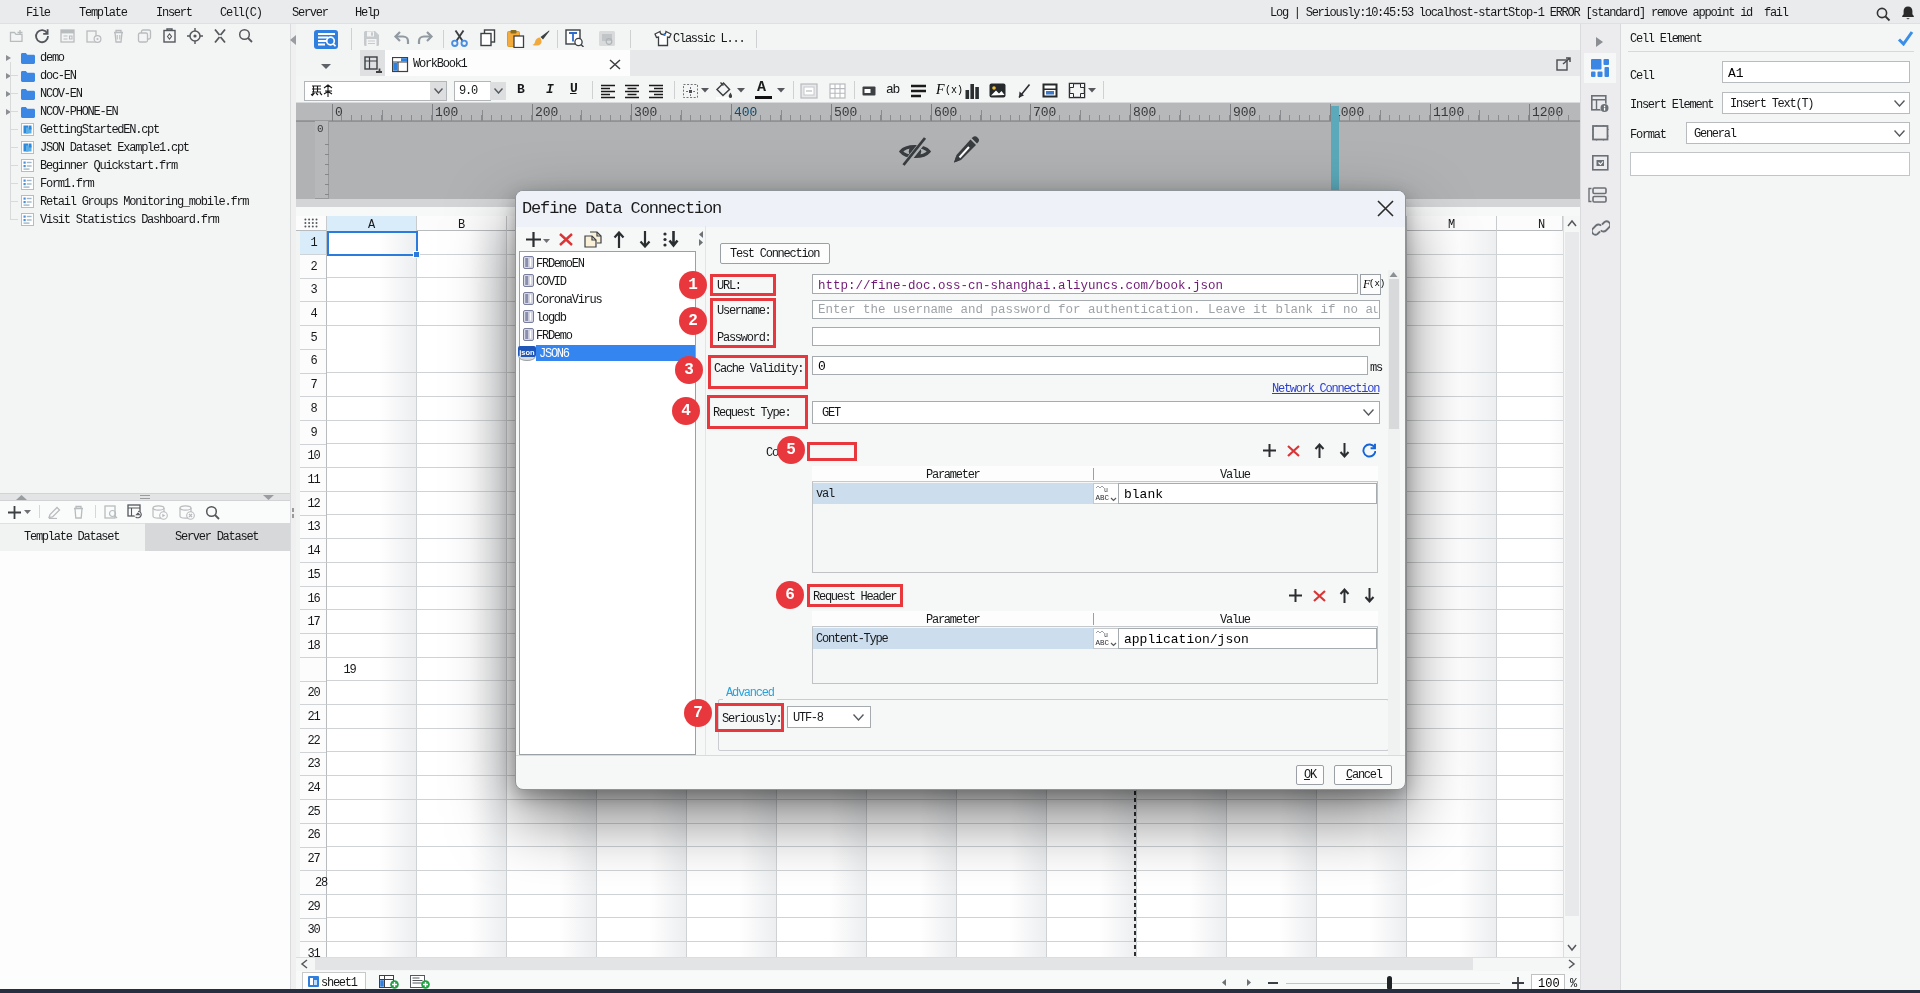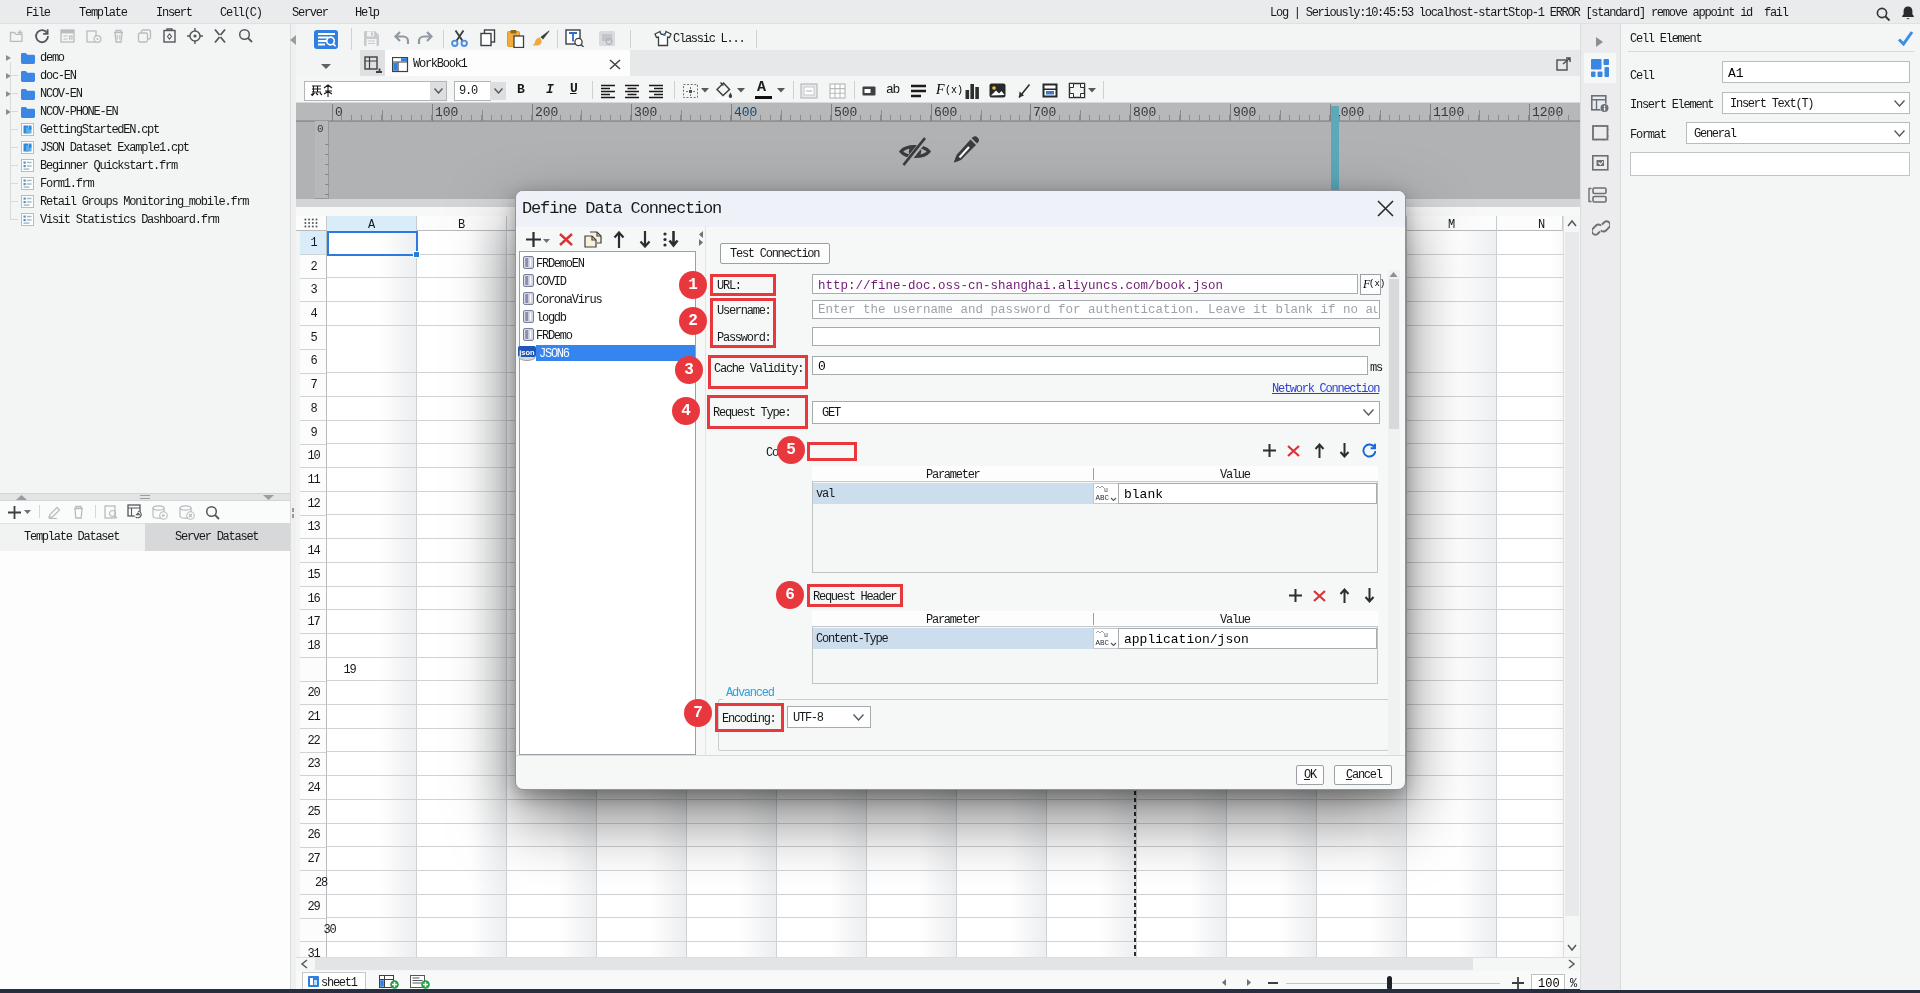--- a/index.html
+++ b/index.html
@@ -628,21 +628,21 @@
   </div>
 <div class="ab" style="left:300px;top:871px;width:27px;height:24px;border-bottom:1px solid #d0d3d5;border-right:1px solid #b9bcbf"></div>
 <div class="ab " style="left:300px;top:876px;">
     <div class="m" style="width:27px;text-align:right">28</div>
   </div>
 <div class="ab" style="left:300px;top:895px;width:27px;height:24px;border-bottom:1px solid #d0d3d5;border-right:1px solid #b9bcbf"></div>
 <div class="ab " style="left:300px;top:900px;">
     <div class="m" style="width:27px;text-align:center">29</div>
   </div>
 <div class="ab" style="left:300px;top:918px;width:27px;height:24px;border-bottom:1px solid #d0d3d5;border-right:1px solid #b9bcbf"></div>
-<div class="ab " style="left:300px;top:923px;margin-left:16px;">
+<div class="ab " style="left:300px;top:923px;">
     <div class="m" style="width:27px;text-align:center">30</div>
   </div>
 <div class="ab" style="left:300px;top:942px;width:27px;height:24px;border-bottom:1px solid #d0d3d5;border-right:1px solid #b9bcbf"></div>
 <div class="ab " style="left:300px;top:947px;">
     <div class="m" style="width:27px;text-align:center">31</div>
   </div>
 <div class="ab" style="left:296px;top:231px;width:4px;height:726px;background:#f2f3f3"></div>
 <div class="ab" style="left:1134px;top:231px;width:2px;height:726px;background-image:repeating-linear-gradient(180deg,#2c2e30 0px,#2c2e30 4px,transparent 4px,transparent 7px)"></div>
 <div class="ab" style="left:327px;top:231px;width:91px;height:25px;border:2px solid #2b7bdd"></div>
 <div class="ab" style="left:413px;top:251px;width:7px;height:7px;background:#2b7bdd;border:1px solid #fff"></div>
@@ -920,21 +920,21 @@
 <svg class="ab" style="left:1095px;top:630px;" width="22" height="17" viewBox="0 0 22 17">
     <path d="M1 3l2-2 2 2 2-2 2 2" fill="none" stroke="#9aa0a5" stroke-width="1"></path>
     <text x="0.5" y="14.5" font-family="Liberation Mono" font-size="7.5" fill="#2b2e31">ABC</text>
     <text x="9" y="6.5" font-family="Liberation Mono" font-size="6.5" fill="#2b2e31">u</text>
     <path d="M16 13l2.5 2.5L21 13" fill="none" stroke="#55595d" stroke-width="1.2"></path>
   </svg>
 <div class="ab" style="left:1118px;top:628px;width:259px;height:21px;background:#fff;border:1px solid #a6abb0"></div>
 <div class="ab s" style="left:1124px;top:632px;font-size:13px">application/json</div>
 <div class="ab" style="left:718px;top:699px;width:671px;height:52px;border:1px solid #c9ccd0;border-radius:2px"></div>
 <div class="ab m" style="left:723px;top:686px;color:#29a3dd;background:#f6f7f7;padding:0 3px">Advanced</div>
-<div class="ab m" style="left:722px;top:712px;">Encoding:</div>
+<div class="ab m" style="left:722px;top:712px;">Seriously:</div>
 <div class="ab" style="left:787px;top:706px;width:84px;height:22px;background:#fff;border:1px solid #a6abb0"></div>
 <div class="ab m" style="left:793px;top:711px;">UTF-8</div>
 <svg class="ab" style="left:853px;top:714px;" width="11" height="7" viewBox="0 0 11 7">
     <path d="M0.5 0.5l5 5.5 5-5.5" fill="none" stroke="#55595d" stroke-width="1.4"></path>
   </svg>
 <div class="ab" style="left:1388px;top:270px;width:12px;height:485px;background:#f0f1f1"></div>
 <div class="ab" style="left:1389px;top:279px;width:10px;height:150px;background:#d8d9da"></div>
 <svg class="ab" style="left:1389px;top:271px;" width="9" height="7" viewBox="0 0 9 7">
     <path d="M0.5 6 4.5 1l4 5z" fill="#8b8f93"></path>
   </svg>

